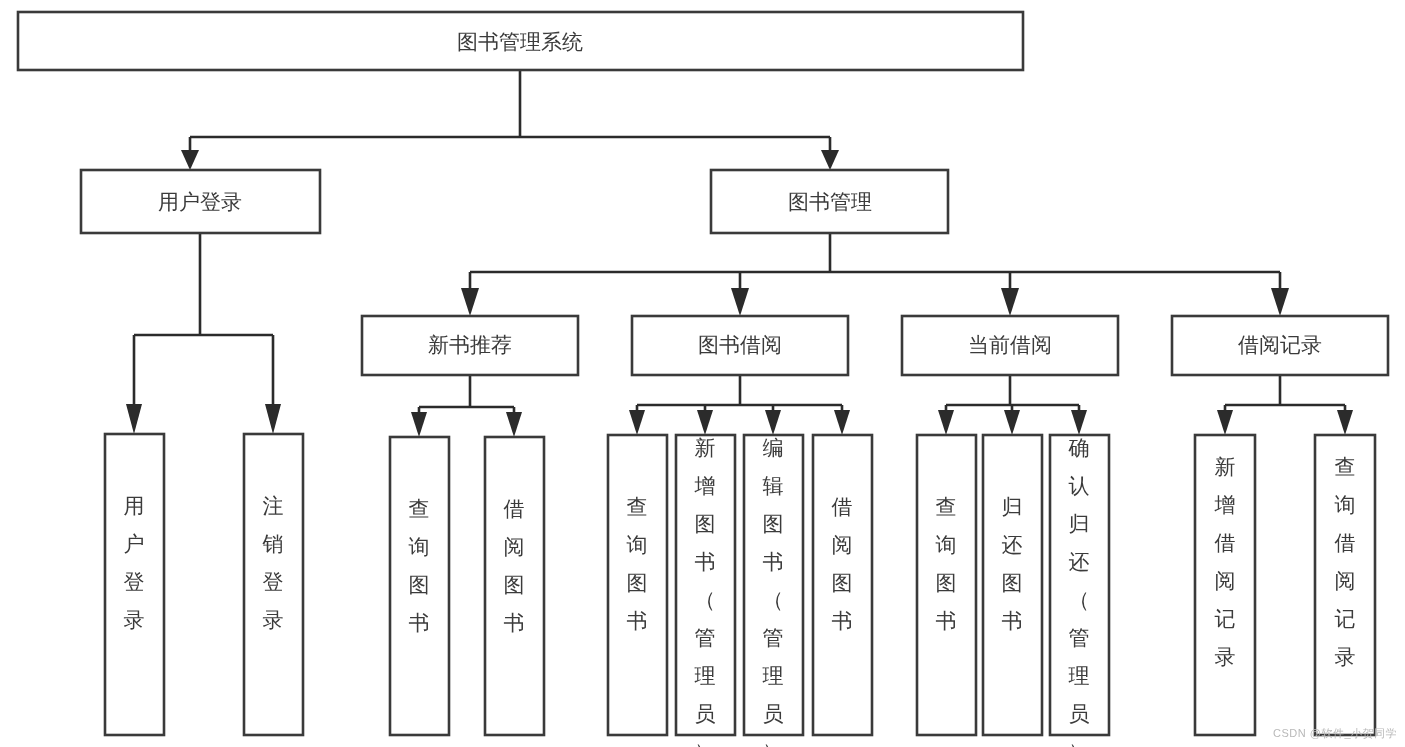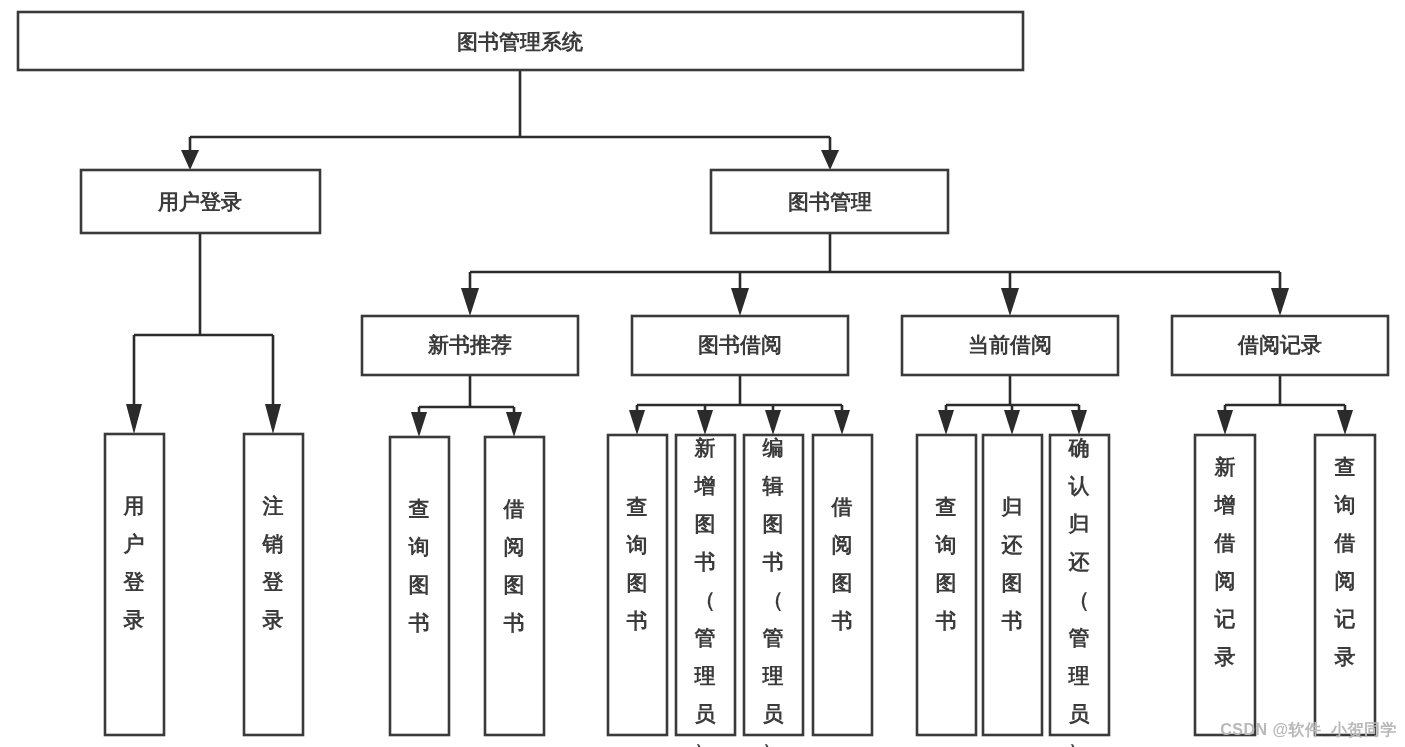--- a/index.html
+++ b/index.html
@@ -11,21 +11,20 @@
     width: 1405px;
     height: 747px;
     font-family: "Liberation Sans", "DejaVu Sans", sans-serif;
     overflow: hidden;
   }
   #diagram-root {
     position: relative;
     width: 1405px;
     height: 747px;
     background: #ffffff;
-    font-weight: bold;
   }
   svg#tree-svg {
     position: absolute;
     left: 0;
     top: 0;
     width: 1405px;
     height: 747px;
     display: block;
   }
   .node-box {
@@ -54,21 +53,21 @@
     font-family: "Liberation Sans", "DejaVu Sans", sans-serif;
     font-size: 21px;
     fill: #3b3b3b;
     text-anchor: middle;
   }
   .watermark {
     position: absolute;
     right: 8px;
     bottom: 6px;
     font-family: "Liberation Sans", "DejaVu Sans", sans-serif;
-    font-size: 16px;
+    font-size: 11px;
     color: #b9b9b9;
     letter-spacing: 0.5px;
     white-space: nowrap;
     user-select: none;
   }
 </style>
 </head>
 <body>
 
 <div id="diagram-root">

